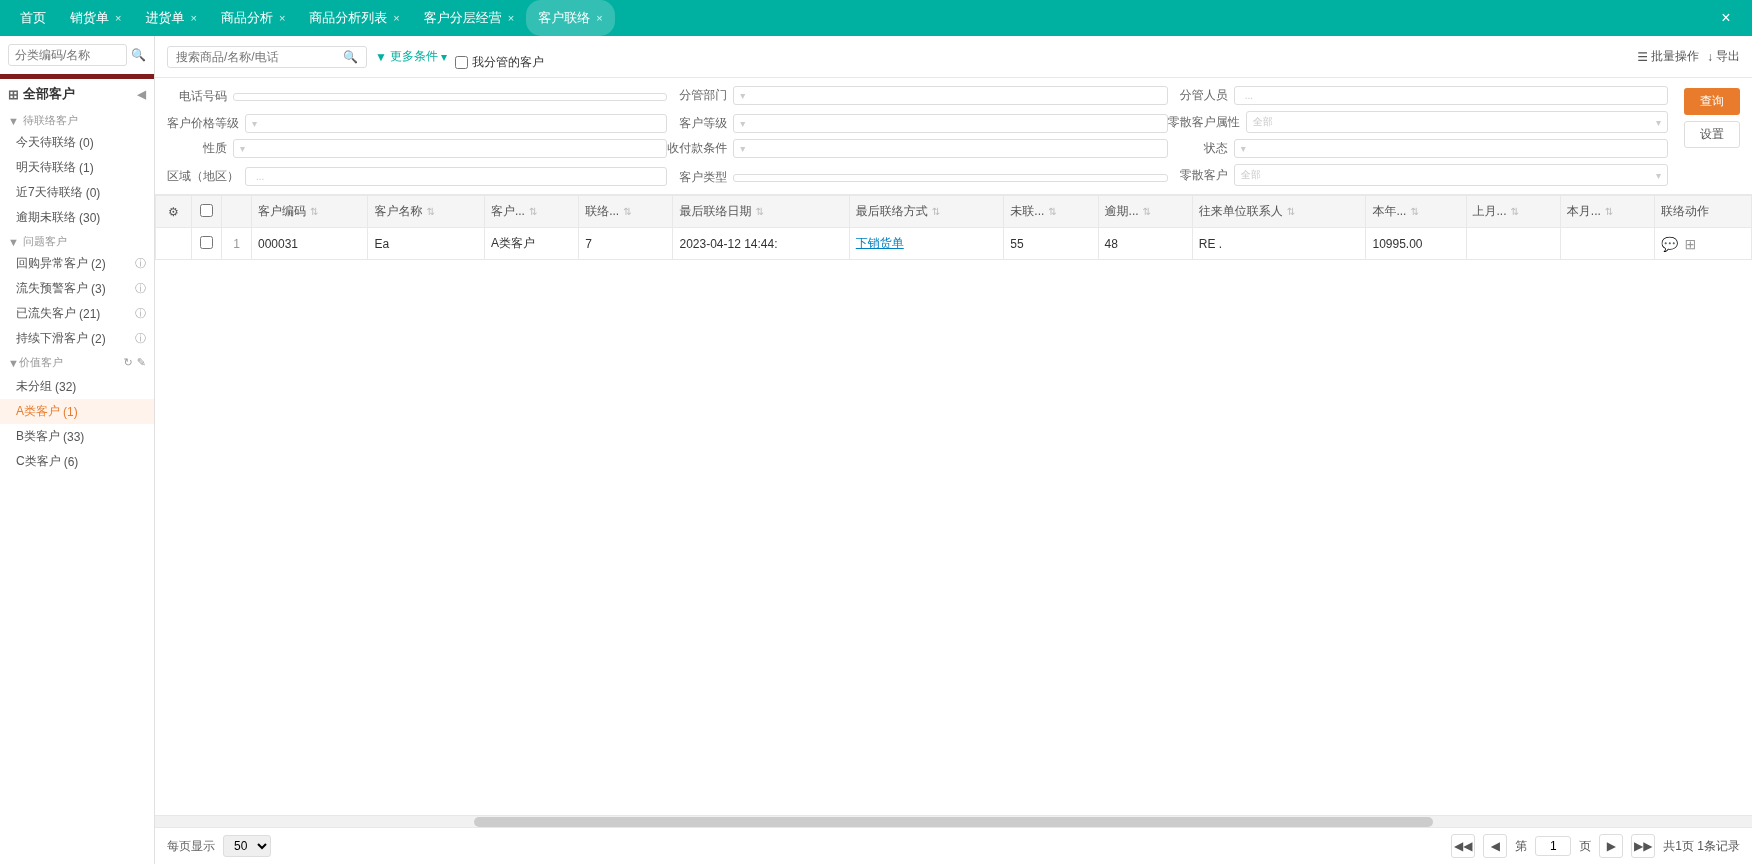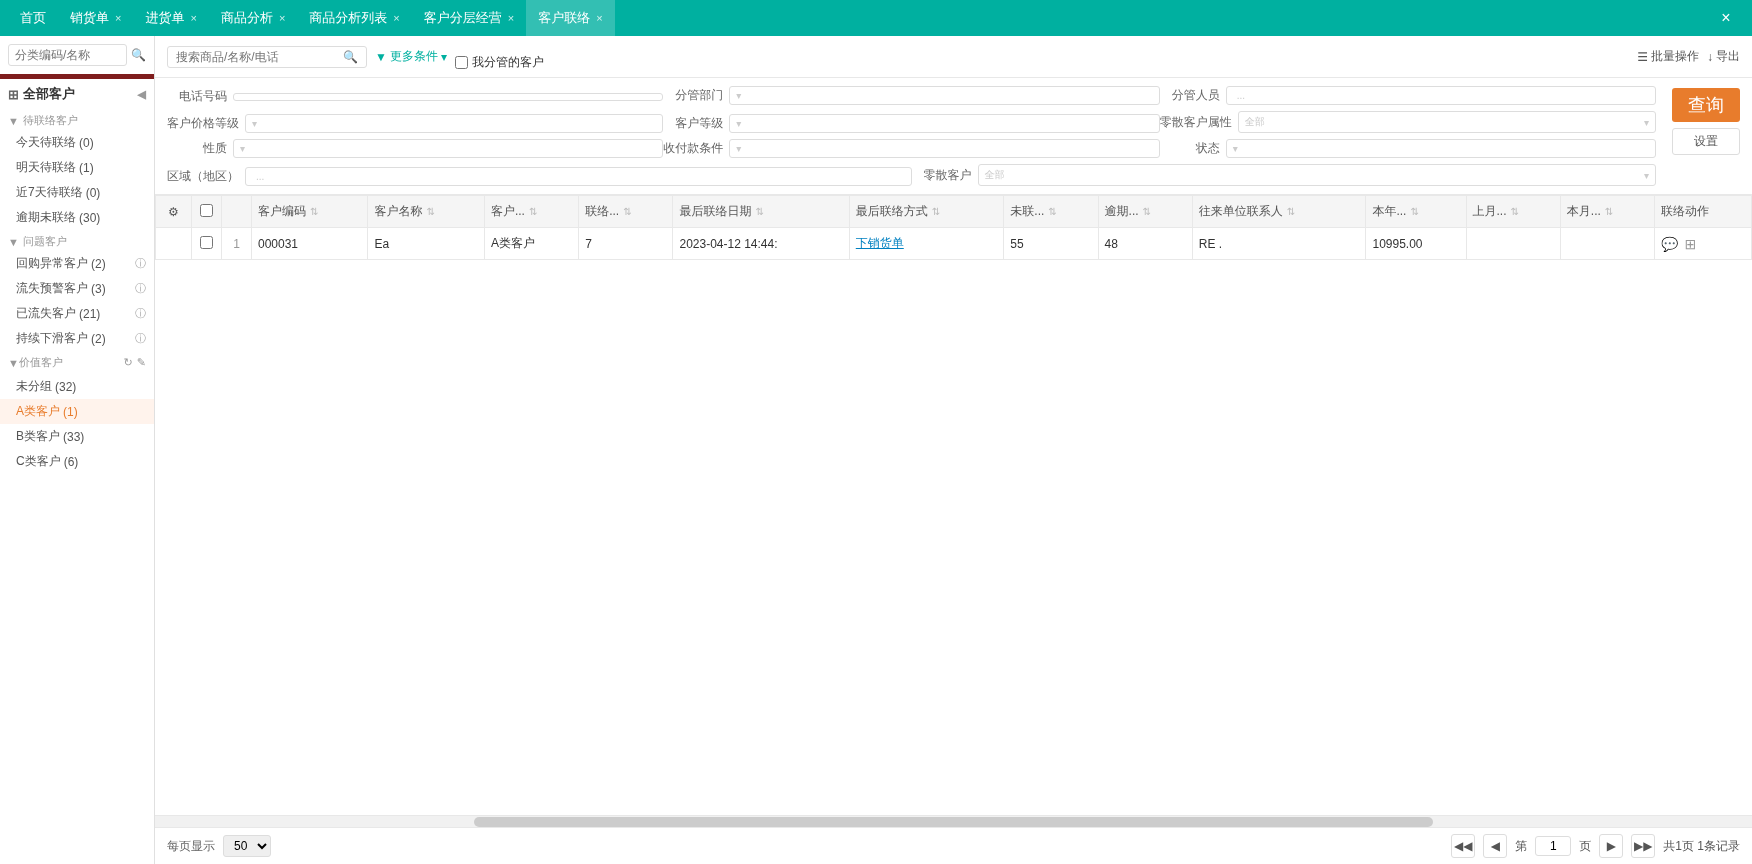--- a/index.html
+++ b/index.html
@@ -17,21 +17,21 @@
     .top-nav .nav-item {
       padding: 0 12px;
       height: 36px;
       display: flex;
       align-items: center;
       cursor: pointer;
       font-size: 13px;
       white-space: nowrap;
       color: white;
     }
-    .top-nav .nav-item.active { background: rgba(255,255,255,0.2); }
+    .top-nav .nav-item.active { background: rgba(255,255,255,0.2); border-radius: 15px; }
     .top-nav .nav-item .close-x {
       margin-left: 6px;
       font-size: 11px;
       opacity: 0.8;
       cursor: pointer;
     }
     .top-nav .home-btn {
       padding: 0 12px;
       height: 36px;
       display: flex;
@@ -230,21 +230,21 @@
       justify-content: space-between;
       cursor: pointer;
     }
     .filter-select span { color: #ccc; font-size: 10px; }
     .query-btn {
       background: #e87c2c;
       color: white;
       border: none;
       border-radius: 3px;
       padding: 5px 16px;
-      font-size: 18px;
+      font-size: 12px;
       cursor: pointer;
       margin-top: 2px;
     }
     .setting-btn {
       background: white;
       color: #555;
       border: 1px solid #ddd;
       border-radius: 3px;
       padding: 4px 14px;
       font-size: 12px;
@@ -558,20 +558,24 @@
           </div>
 
           <div class="filter-row">
             <div class="filter-item">
               <label>区域（地区）</label>
               <div class="filter-select" style="min-width:180px;">
                 <span class="dots-btn">...</span>
               </div>
             </div>
             <div class="filter-item">
+              <label>客户类型</label>
+              <div class="filter-select" style="min-width:180px;"></div>
+            </div>
+            <div class="filter-item">
               <label>零散客户</label>
               <div class="filter-select" style="min-width:150px;">
                 <span>全部</span>
                 <span>▾</span>
               </div>
             </div>
           </div>
         </div>
 
         <div class="filter-right-btns">

